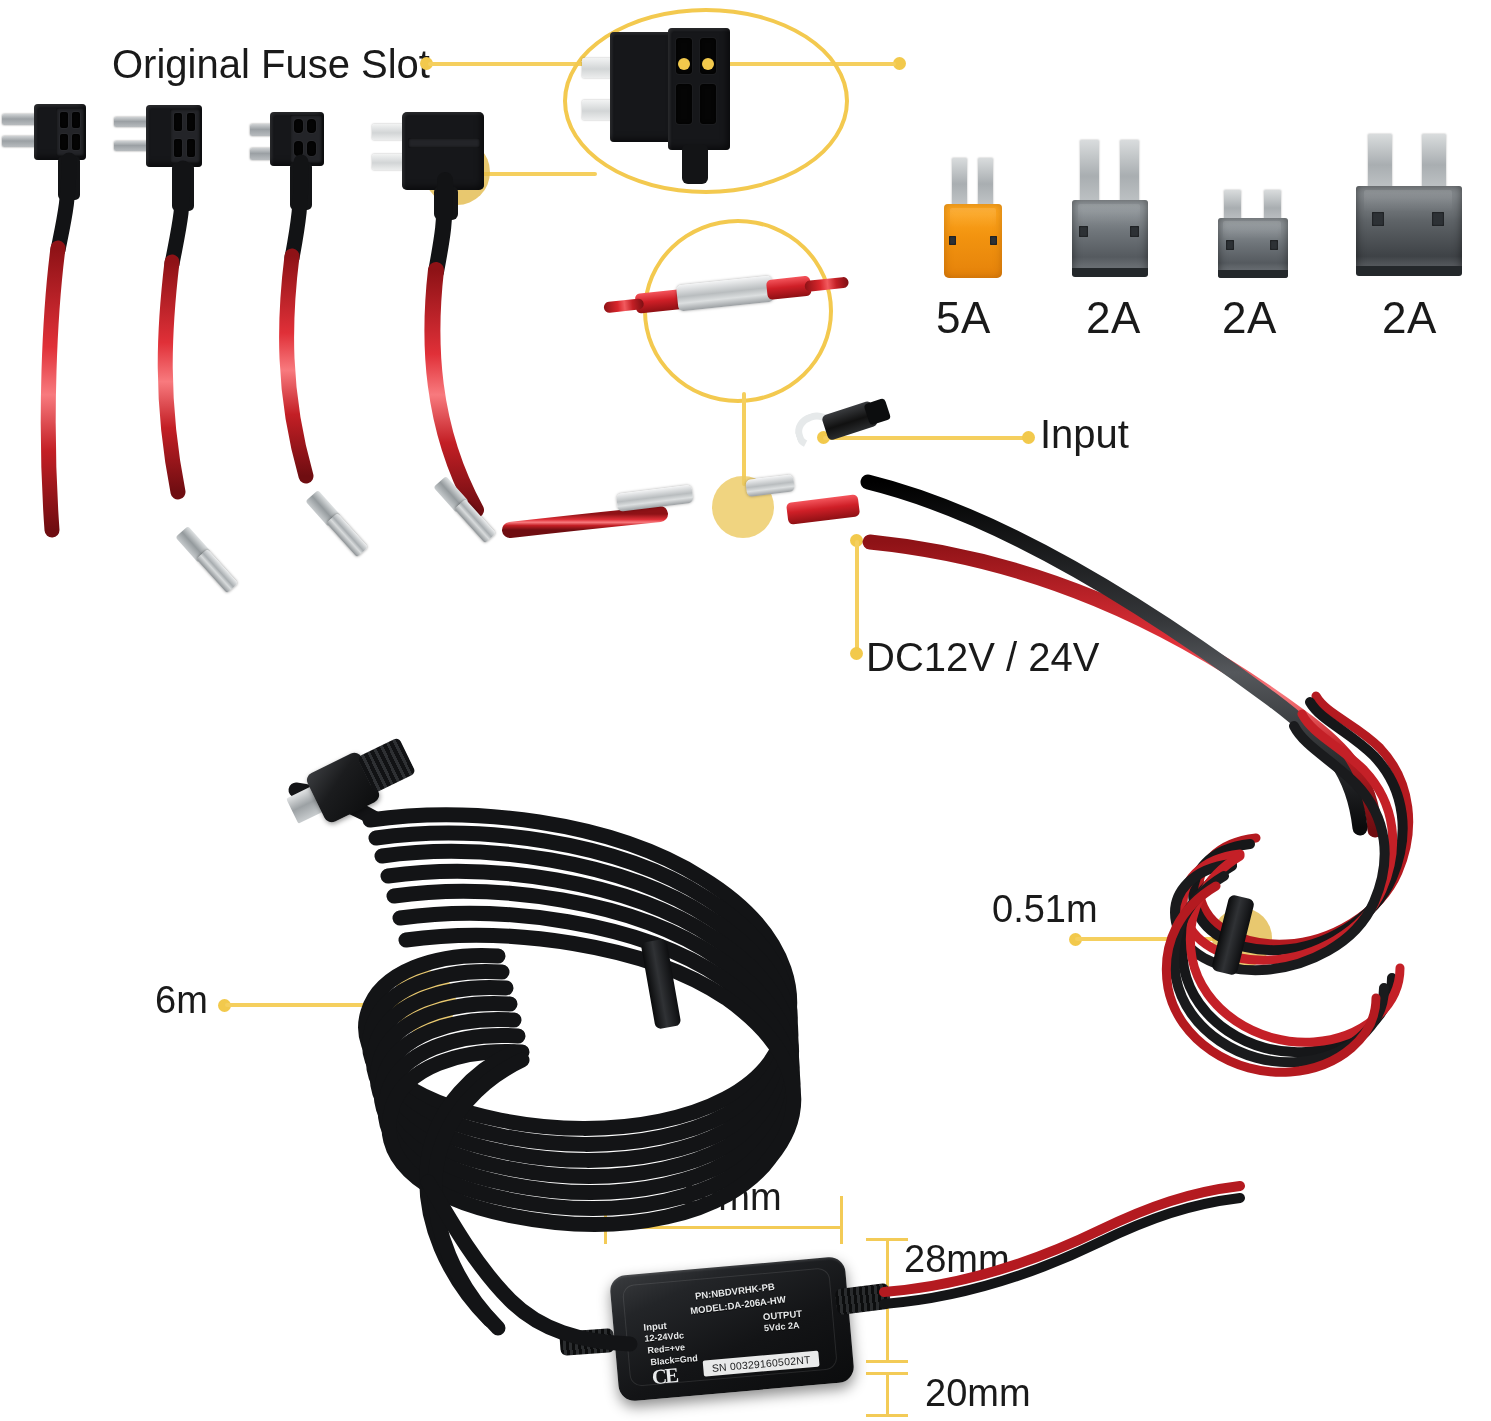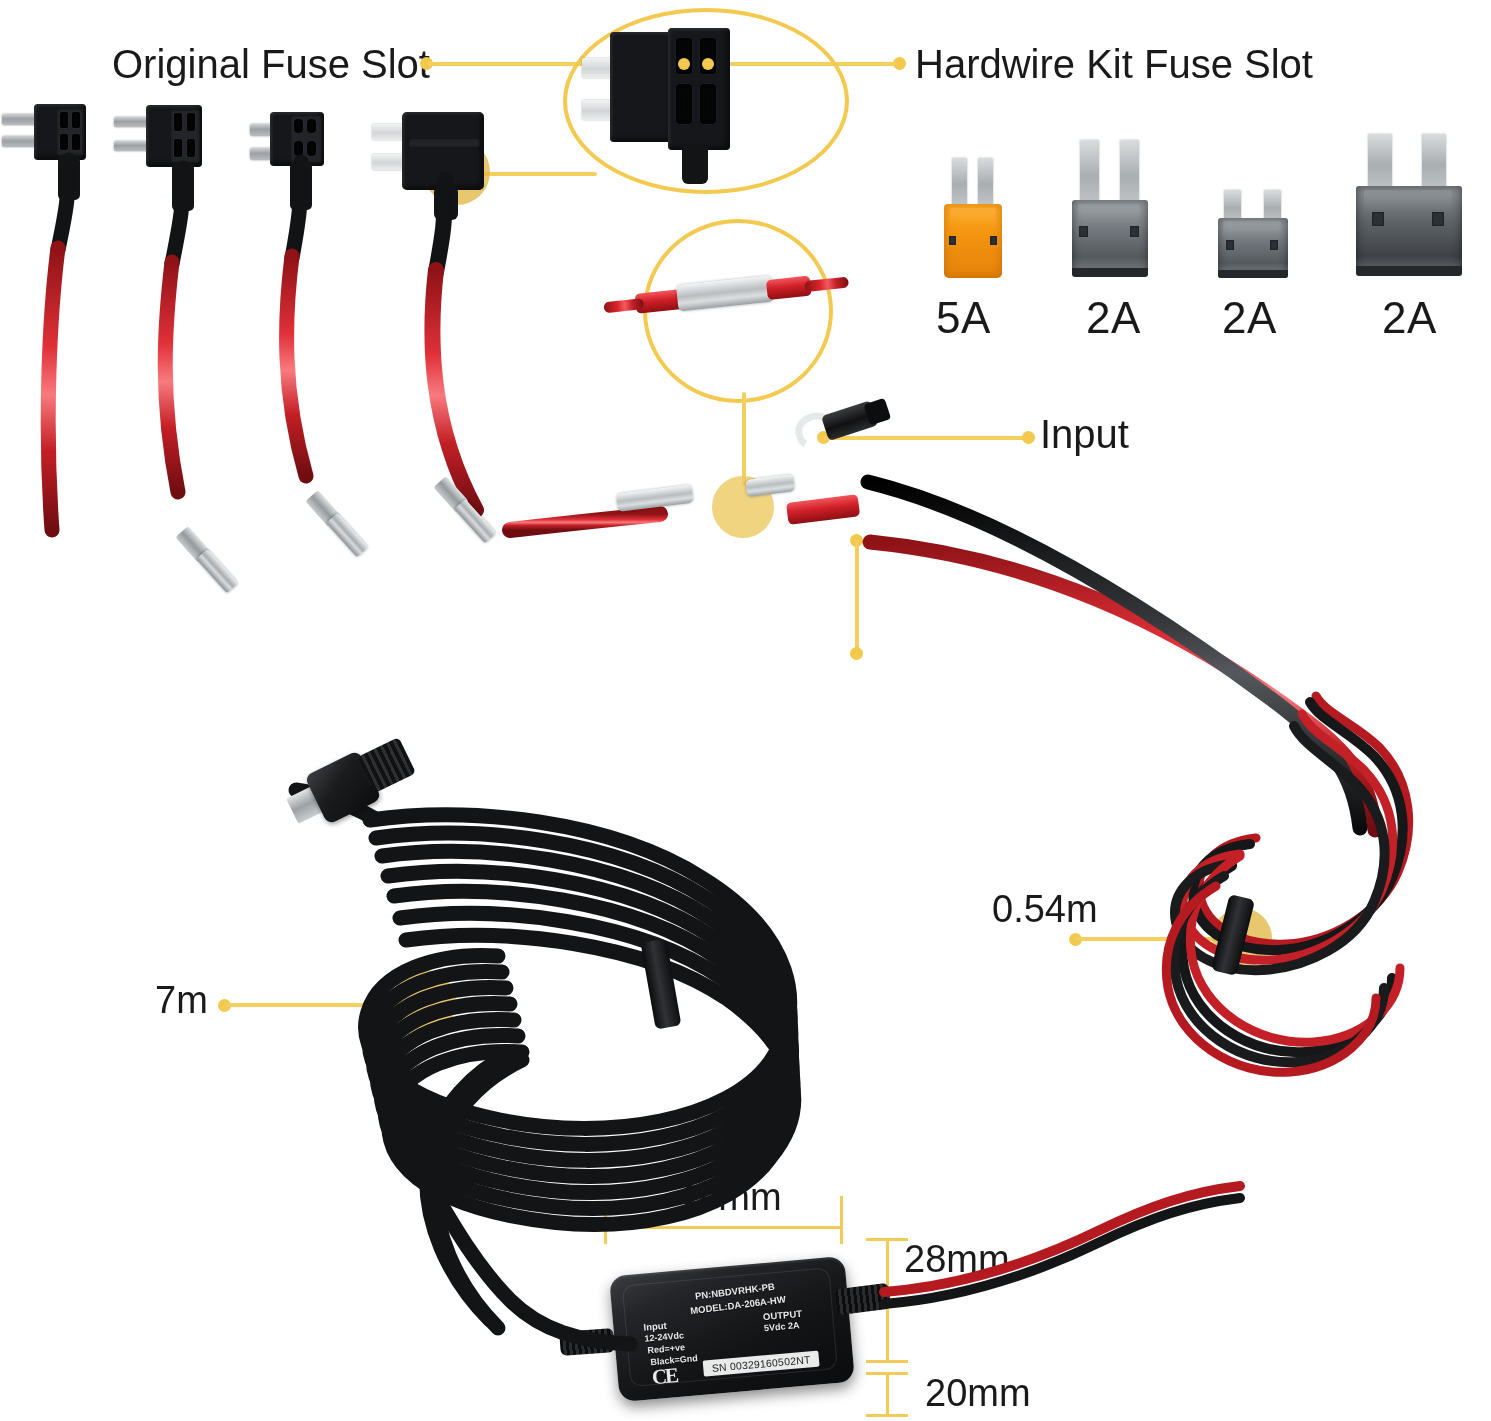--- a/index.html
+++ b/index.html
@@ -252,28 +252,28 @@
     border-radius:5px;
   }
 </style>
 </head>
 <body>
 
 <div id="stage">
 
   <div class="lbl lbl-xl" style="left:112px;top:44px;">Original Fuse Slot</div>
 
-  <div class="lbl lbl-xl" style="left:915px;top:44px;">Hardwire Kit Fuse Slot</div>
 
   <div class="lbl lbl-xl" style="left:1040px;top:414px;">Input</div>
 
-
-  <div class="lbl lbl-lg" style="left:155px;top:981px;">7m</div>
-
-  <div class="lbl lbl-lg" style="left:992px;top:890px;">0.54m</div>
+  <div class="lbl lbl-xl" style="left:866px;top:637px;">DC12V / 24V</div>
+
+  <div class="lbl lbl-lg" style="left:155px;top:981px;">6m</div>
+
+  <div class="lbl lbl-lg" style="left:992px;top:890px;">0.51m</div>
 
   <div class="lbl lbl-dim" style="left:676px;top:1178px;">49mm</div>
 
   <div class="lbl lbl-dim" style="left:904px;top:1240px;">28mm</div>
 
   <div class="lbl lbl-dim" style="left:925px;top:1374px;">20mm</div>
 
   <div class="lbl lbl-fuse" style="left:936px;top:296px;">5A</div>
   <div class="lbl lbl-fuse" style="left:1086px;top:296px;">2A</div>
   <div class="lbl lbl-fuse" style="left:1222px;top:296px;">2A</div>

